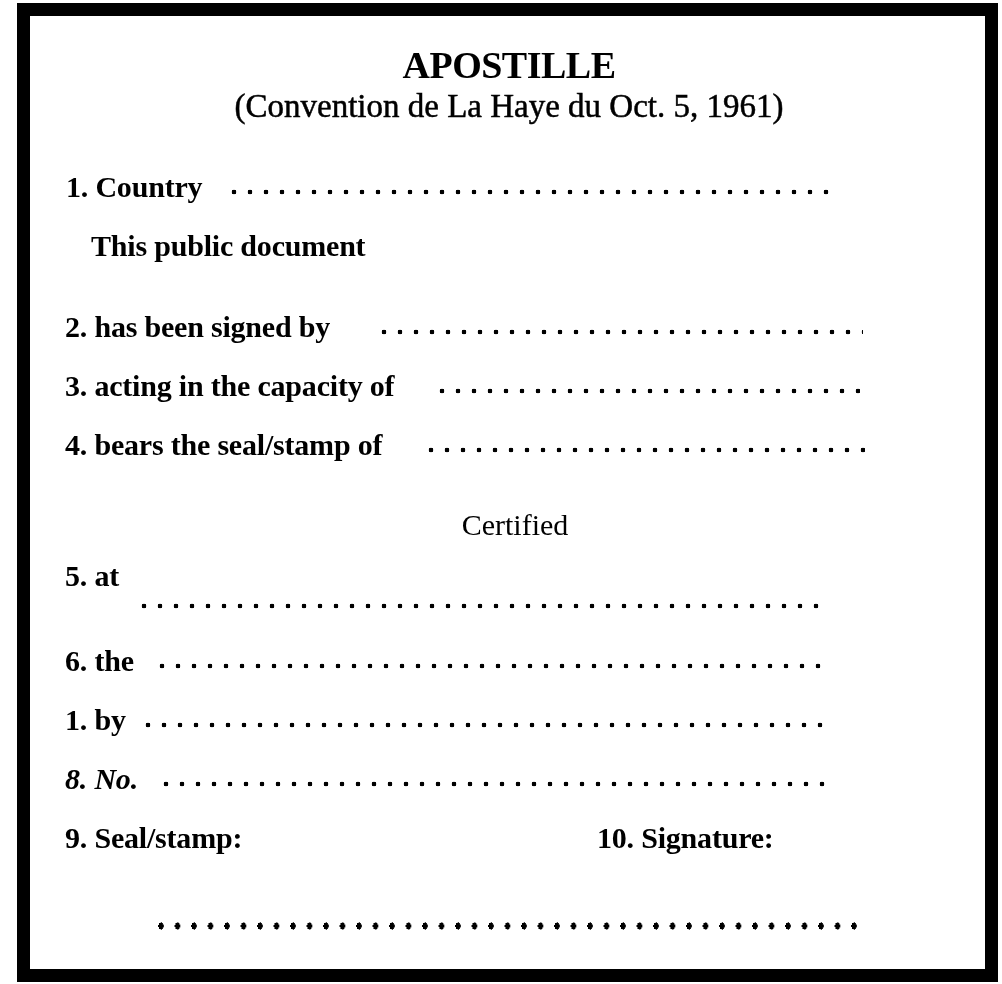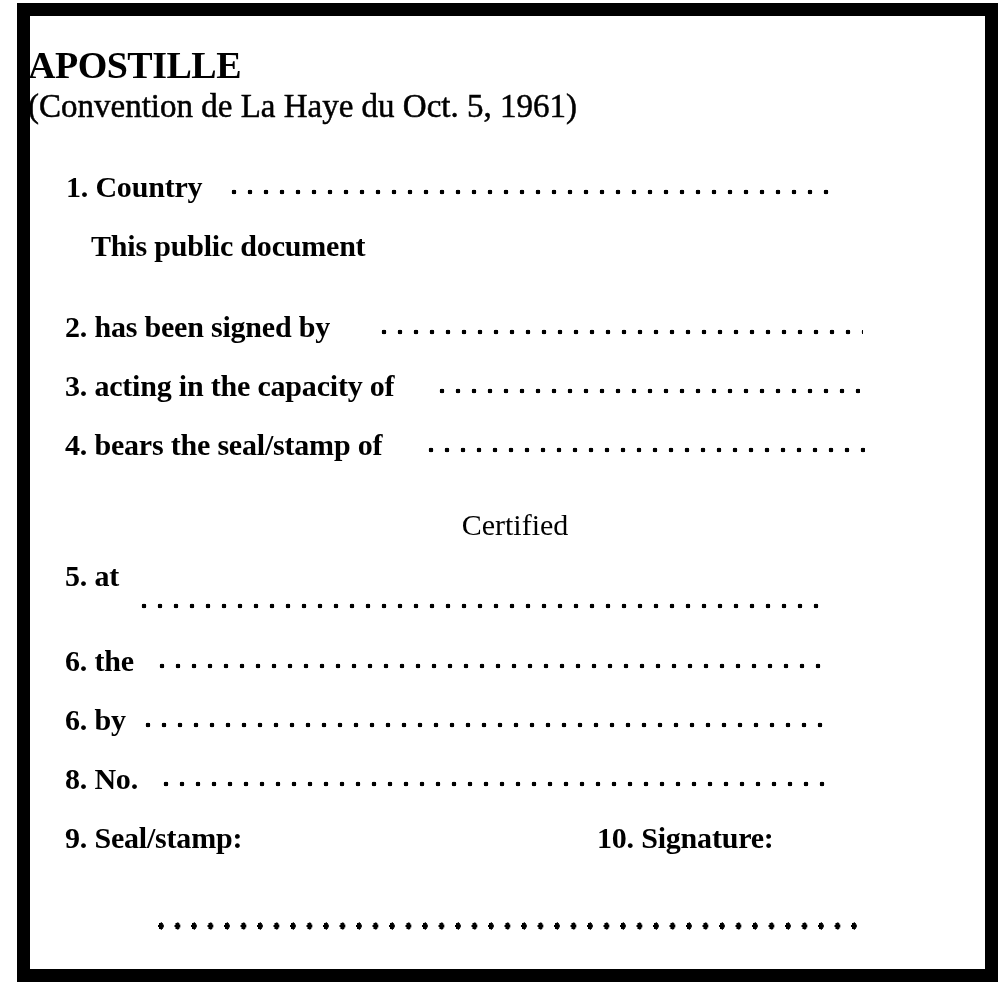--- a/index.html
+++ b/index.html
@@ -28,21 +28,21 @@
     position: absolute;
     white-space: nowrap;
     line-height: 1;
     font-size: 30px;
     font-weight: bold;
     letter-spacing: -0.2px;
   }
   .title {
     position: absolute;
     left: 0; right: 12px;
-    text-align: left;
+    text-align: center;
     white-space: nowrap;
     line-height: 1;
   }
   .title-main {
     top: 46px;
     font-size: 38px;
     font-weight: bold;
     letter-spacing: -0.5px;
     left: 28px;
   }
@@ -98,23 +98,23 @@
 <div class="dots" style="left:428px; top:447px; width:437px;"></div>
 
 <div class="centered" style="top:510px;">Certified</div>
 
 <div class="txt" style="left:65px; top:561px;">5. at</div>
 <div class="dots" style="left:141px; top:603px; width:685px;"></div>
 
 <div class="txt" style="left:65px; top:646px;">6. the</div>
 <div class="dots" style="left:159px; top:663px; width:667px;"></div>
 
-<div class="txt" style="left:65px; top:705px;">6. by</div>
+<div class="txt" style="left:65px; top:705px;">1. by</div>
 <div class="dots" style="left:145px; top:722px; width:685px;"></div>
 
-<div class="txt" style="left:65px; top:764px;">8. No.</div>
+<div class="txt" style="left:65px; top:764px;font-style:italic;">8. No.</div>
 <div class="dots" style="left:163px; top:781px; width:670px;"></div>
 
 <div class="txt" style="left:65px; top:823px;">9. Seal/stamp:</div>
 
 <div class="txt" style="left:597px; top:823px;">10. Signature:</div>
 
 <div class="dots sig" style="left:158px; top:922px; width:700px;"></div>
 
 </body></html>

